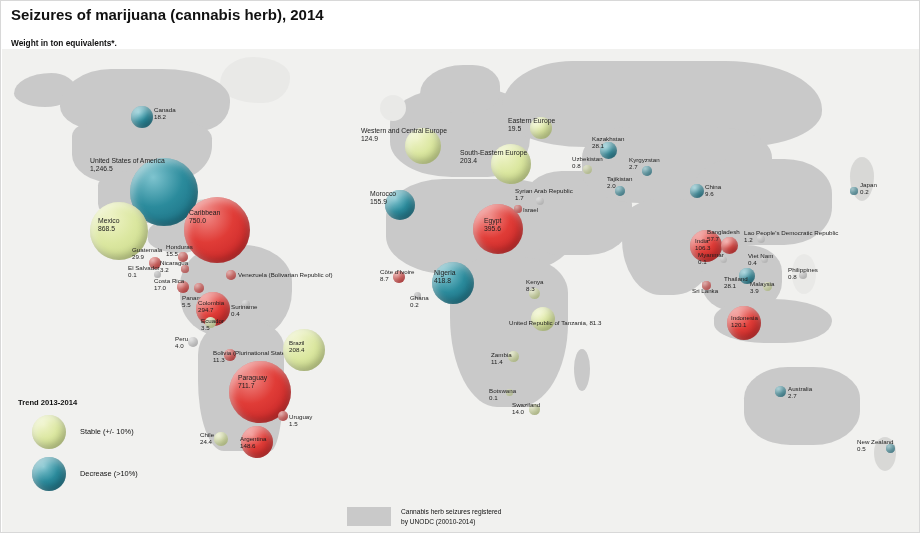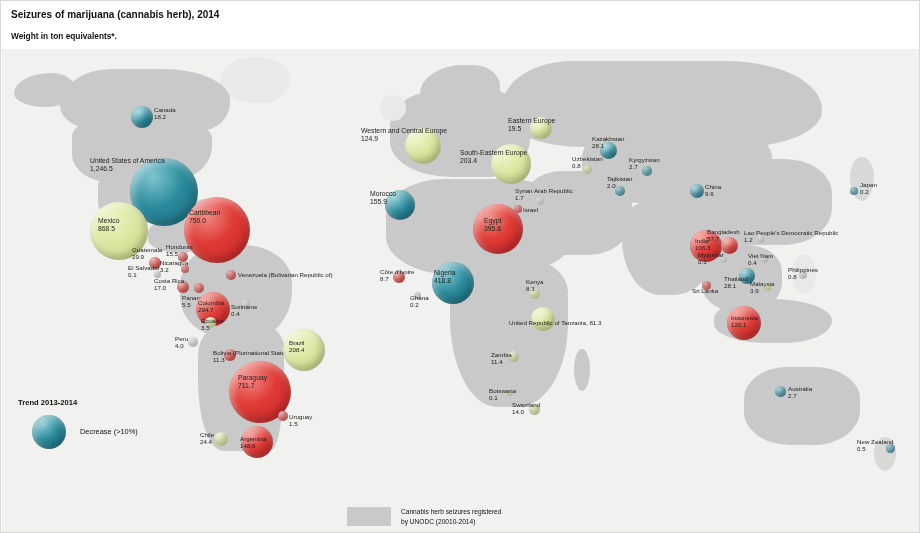--- a/index.html
+++ b/index.html
@@ -12,22 +12,22 @@
   }
   #stage{
     position:absolute;left:0;top:0;width:920px;height:533px;
     background:#ffffff;
     border:1px solid #d8d8d8;
     box-sizing:border-box;
     overflow:hidden;
   }
   
   .hdr{position:absolute;left:10px;top:6px;width:800px;}
-  .hdr .t1{font-size:10px;font-weight:bold;color:#111;line-height:15px;}
-  .hdr .t2{font-size:8.3px;font-weight:bold;color:#111;line-height:11px;margin-top:9px;}
+  .hdr .t1{font-size:15px;font-weight:bold;color:#111;line-height:15px;}
+  .hdr .t2{font-size:8.3px;font-weight:bold;color:#111;line-height:11px;margin-top:16px;}
   .hdr .t3{font-size:7.6px;font-weight:bold;color:#111;line-height:11px;}
 
   
   .map{
     position:absolute;left:1px;top:48px;width:918px;height:484px;
     background:#3b82f6;
   }
   
   .ocean{position:absolute;inset:0;background:#f1f1ef;}
 
@@ -374,20 +374,24 @@
 
     <div class="bub teal" style="left:884px;top:395px;width:9px;height:9px;"></div>
     <div class="lbl" style="left:855px;top:389px;">
       <span>New Zealand</span><br><span>0.5</span>
     </div>
 
     <div class="legend">
       <div class="ltitle">Trend 2013-2014</div>
 
       <div class="row">
+        <div class="sw bub green" style="position:absolute;"></div>
+        <div class="tx">Stable (+/- 10%)</div>
+      </div>
+      <div class="row">
         <div class="sw bub teal" style="position:absolute;"></div>
         <div class="tx">Decrease (&gt;10%)</div>
       </div>
 
     </div>
 
     <div class="mlegend">
       <div class="r">
         <div class="box dark"></div>
         <div class="tx">

